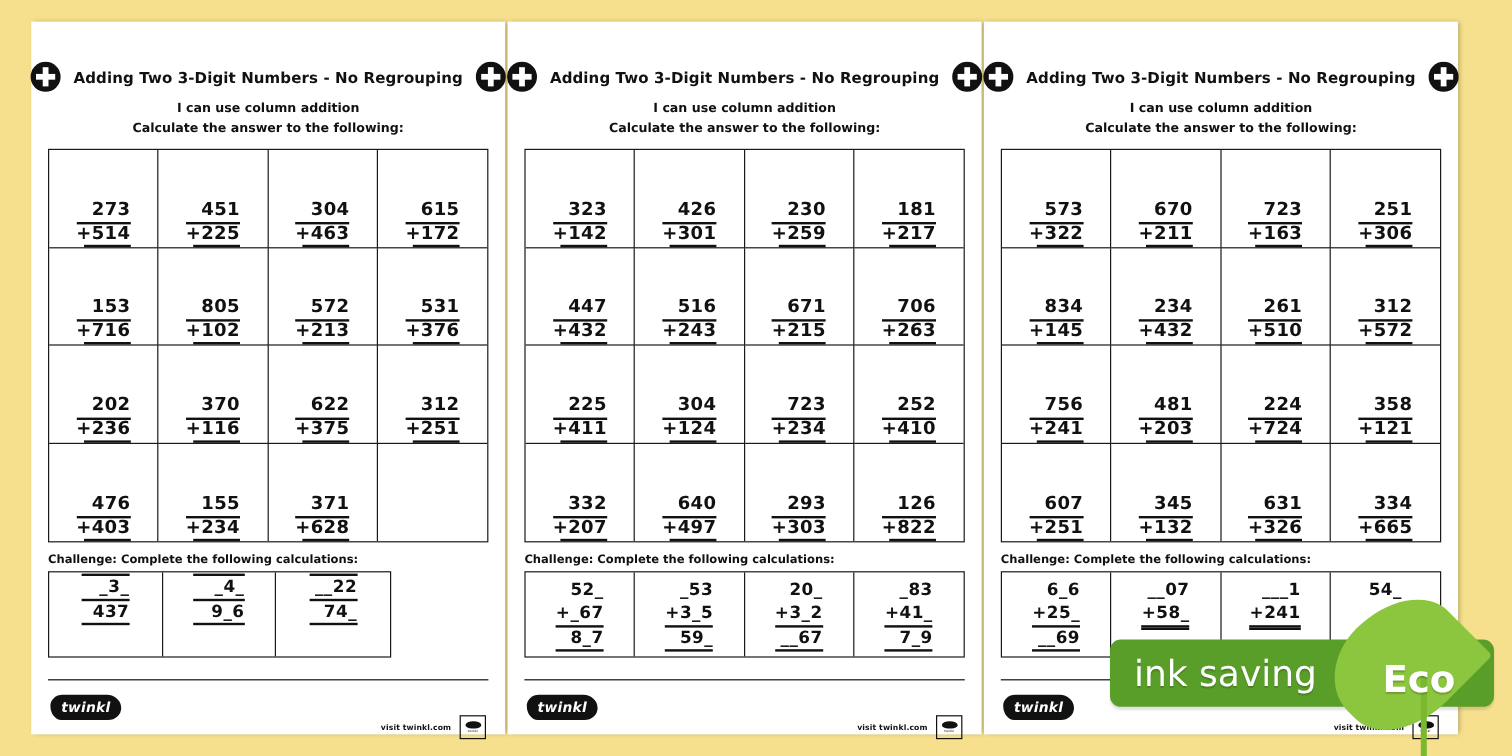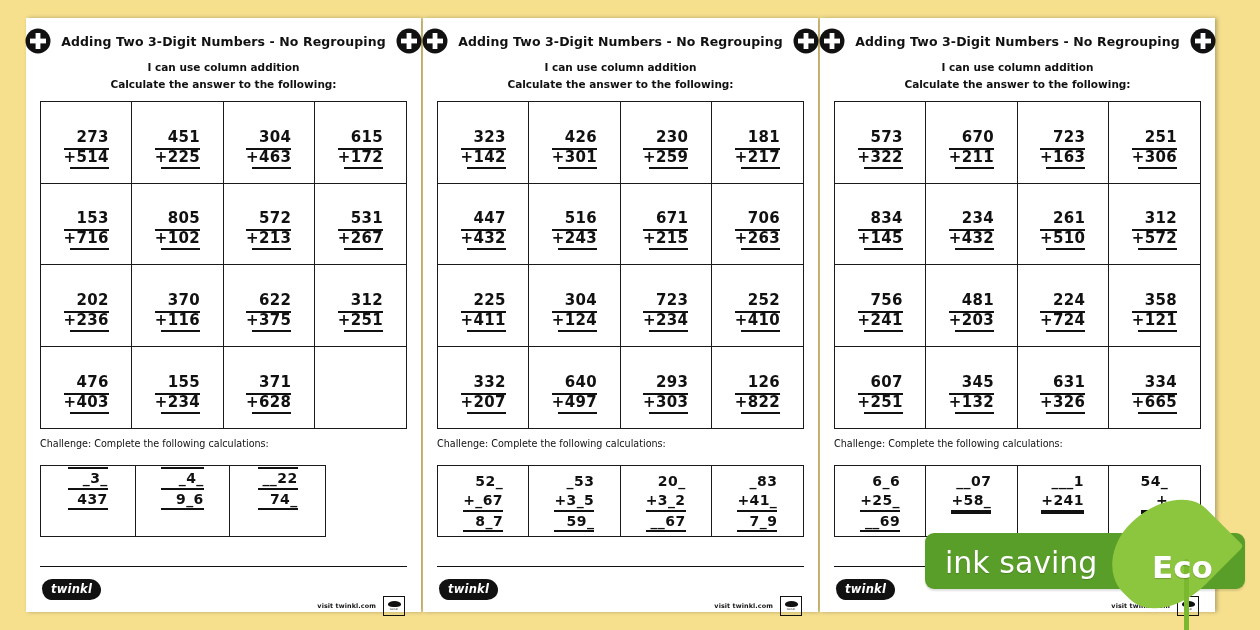--- a/index.html
+++ b/index.html
@@ -11,21 +11,21 @@
   }
   .stage { position:relative; width:1260px; height:630px; }
 
   
   .sheet {
     position:absolute;
     top:18px;
     width:395px; height:594px;
     background:#fff;
     box-shadow:2px 0 4px rgba(0,0,0,.28);
-    padding:2px 14px 0 14px;
+    padding:25px 14px 0 14px;
     display:flex; flex-direction:column;
   }
   .sheet.s1 { left:26px; }
   .sheet.s2 { left:423px; }
   .sheet.s3 { left:820px; }
 
   
   .hdr { display:flex; align-items:center; justify-content:center; gap:10px; margin-top:8px; }
   .plus-icon { width:26px; height:26px; flex:0 0 auto; }
   .title {
@@ -44,40 +44,40 @@
     border:1.6px solid #1a1a1a;
     display:grid;
     grid-template-columns:repeat(4,1fr);
     grid-template-rows:repeat(4,1fr);
     height:328px;
   }
   .cell {
     border-right:1.3px solid #1a1a1a;
     border-bottom:1.3px solid #1a1a1a;
     display:flex; flex-direction:column;
-    align-items:center; justify-content:center;
+    align-items:center; justify-content:flex-end;
     padding-top:12px;
   }
   .cell:nth-child(4n) { border-right:none; }
   .cell.r4 { border-bottom:none; }
   .cell.blank { border-right:none; border-bottom:none; }
 
   .sum { display:inline-block; text-align:right; }
   .sum .ln {
     font-size:15px; font-weight:bold; color:#111;
     line-height:1.24; letter-spacing:.3px;
     font-family:"DejaVu Sans", sans-serif;
   }
   .sum .rule { border-bottom:2px solid #111; height:0; margin-top:1px; }
   .sum .ansline { border-bottom:2.4px solid #111; height:0; margin-top:17px; width:86%; margin-left:auto; }
 
   
   .chal-label {
-    font-size:9.6px; font-weight:400; color:#111;
-    margin-top:9px; margin-bottom:16px;
+    font-size:9.6px; font-weight:700; color:#111;
+    margin-top:9px; margin-bottom:4px;
   }
   .chal-grid {
     border:1.6px solid #1a1a1a;
     display:grid;
     height:72px;
   }
   .chal-grid.c3 { grid-template-columns:repeat(3,1fr); width:286px; }
   .chal-grid.c4 { grid-template-columns:repeat(4,1fr); }
   .chal-cell {
     border-right:1.3px solid #1a1a1a;
@@ -223,21 +223,21 @@
       <div class="cell">
           <div class="sum">
             <div class="ln">572</div>
             <div class="ln rule">+213</div>
             <div class="ansline"></div>
           </div>
         </div>
       <div class="cell">
           <div class="sum">
             <div class="ln">531</div>
-            <div class="ln rule">+267</div>
+            <div class="ln rule">+376</div>
             <div class="ansline"></div>
           </div>
         </div>
 
       <div class="cell">
           <div class="sum">
             <div class="ln">202</div>
             <div class="ln rule">+236</div>
             <div class="ansline"></div>
           </div>

